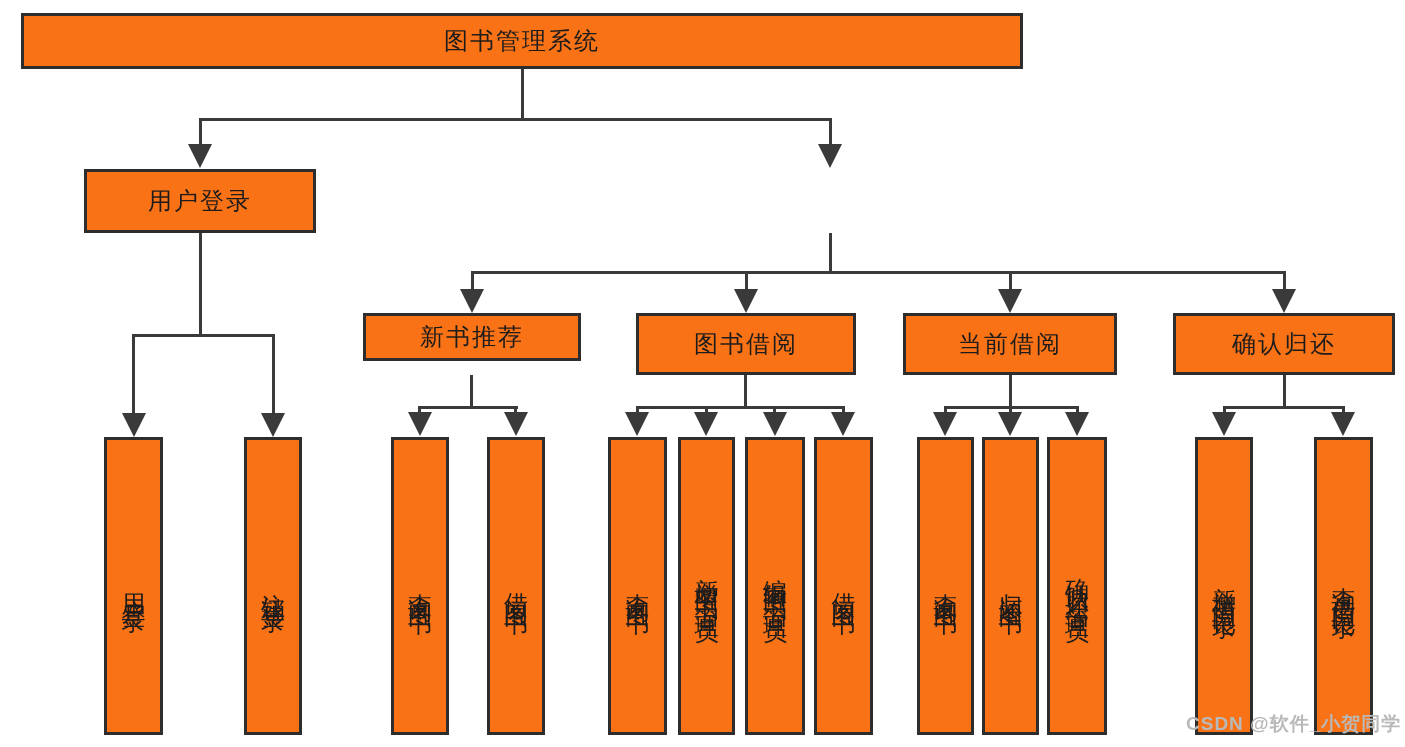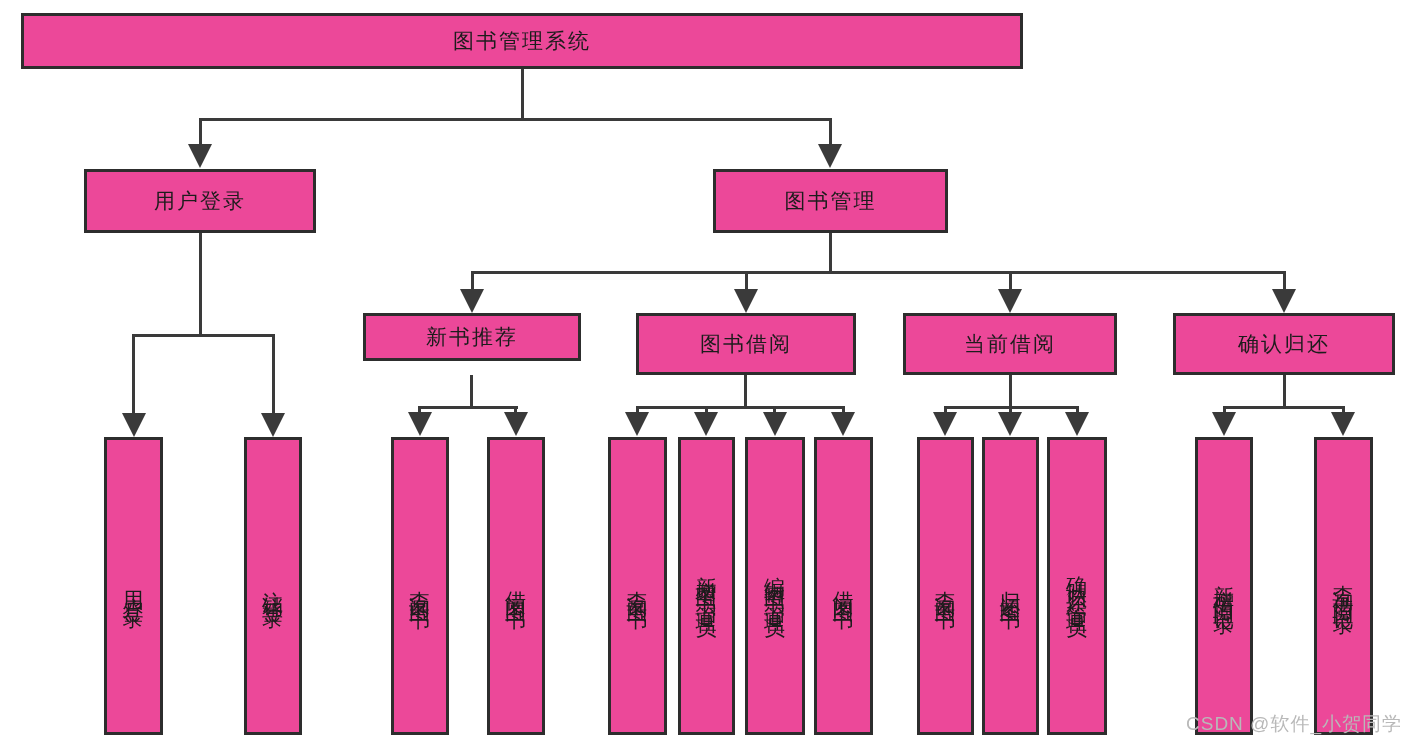--- a/index.html
+++ b/index.html
@@ -1,59 +1,56 @@
 <!DOCTYPE html>
 <html style="--line: #3a3a3a; --border: #2d2d2d; --ink: #1c1c1c; --wm: #b9b9b9;"><head>
 <meta charset="utf-8">
 <style>
   html,body{margin:0;padding:0;background:#ffffff;}
   .stage{
     position:relative;width:1405px;height:747px;background:#ffffff;overflow:hidden;
     font-family:"Liberation Sans","DejaVu Sans",sans-serif;
   }
   .box{
-    position:absolute;box-sizing:border-box;background:#ec4899;
+    position:absolute;box-sizing:border-box;background:#f97316;
     border:3px solid var(--border,#2d2d2d);
     display:flex;align-items:center;justify-content:center;
-    color:var(--ink,#1c1c1c);font-size:21px;
+    color:var(--ink,#1c1c1c);font-size:24px;
   }
   .hbox span{letter-spacing:2px;white-space:nowrap;}
   .vbox span{writing-mode:vertical-rl;text-orientation:mixed;letter-spacing:6px;line-height:1;}
   .line{position:absolute;background:var(--line,#3a3a3a);}
   .arrow{
     position:absolute;width:0;height:0;
     border-left:12px solid transparent;border-right:12px solid transparent;
     border-top:24px solid var(--line,#3a3a3a);
   }
   .watermark{
     position:absolute;left:1186px;top:711px;z-index:5;
-    color:var(--wm,#b9b9b9);font-size:19px;letter-spacing:1px;white-space:nowrap;
+    color:var(--wm,#b9b9b9);font-size:19px;letter-spacing:1px;white-space:nowrap;font-weight:bold;
   }
 </style>
 </head>
 <body>
 
 <div class="stage">
 
   <div class="box hbox" style="left:21px;top:13px;width:1002px;height:56px">
     <span>图书管理系统</span>
   </div>
 
   <div class="line" style="left:521px;top:69px;width:3px;height:51px"></div>
   <div class="line" style="left:199px;top:118px;width:633px;height:3px"></div>
   <div class="line" style="left:199px;top:118px;width:3px;height:28px"></div>
   <div class="line" style="left:829px;top:118px;width:3px;height:28px"></div>
   <div class="arrow" style="left:188px;top:144px"></div>
   <div class="arrow" style="left:818px;top:144px"></div>
 
   <div class="box hbox" style="left:84px;top:169px;width:232px;height:64px">
     <span>用户登录</span>
-  </div>
-  <div class="box hbox" style="left:713px;top:169px;width:235px;height:64px">
-    <span>图书管理</span>
   </div>
 
   <div class="line" style="left:199px;top:233px;width:3px;height:103px"></div>
   <div class="line" style="left:132px;top:334px;width:143px;height:3px"></div>
   <div class="line" style="left:132px;top:334px;width:3px;height:82px"></div>
   <div class="line" style="left:272px;top:334px;width:3px;height:82px"></div>
   <div class="arrow" style="left:122px;top:413px"></div>
   <div class="arrow" style="left:261px;top:413px"></div>
 
   <div class="line" style="left:829px;top:233px;width:3px;height:40px"></div>

